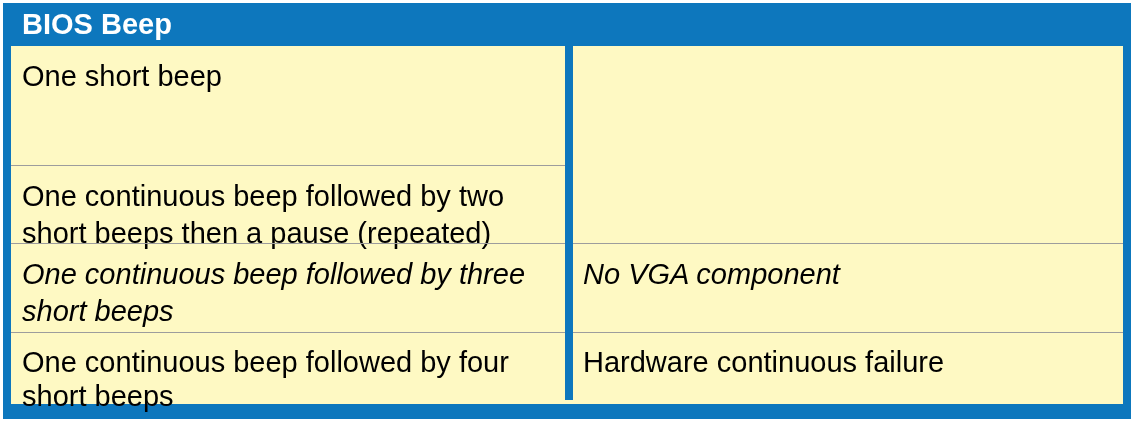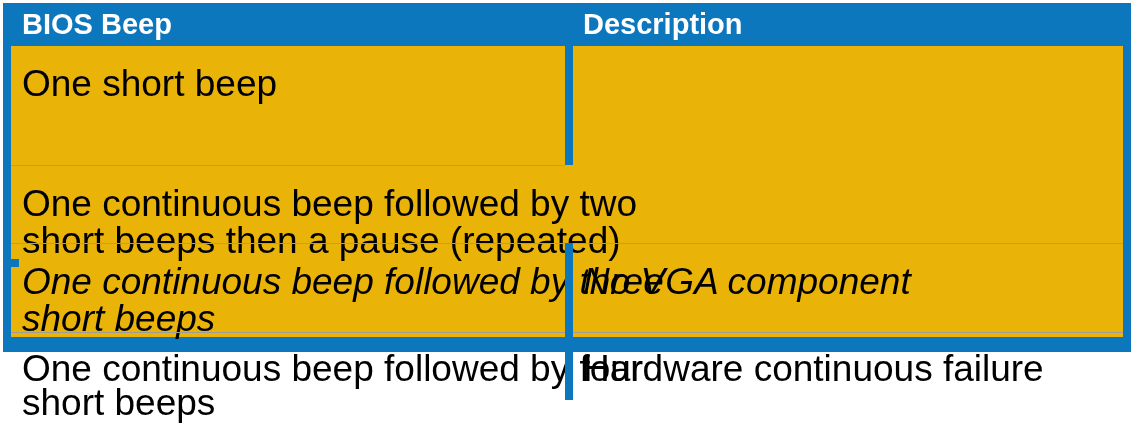--- a/index.html
+++ b/index.html
@@ -16,72 +16,71 @@
     --head-ink: #ffffff;
   }
   .canvas {
     position: relative;
     width: 1138px; height: 431px;
     background: #ffffff;
   }
   .beep-table {
     position: absolute;
     left: 3px; top: 3px;
-    width: 1128px; height: 349px;
-    background: #eab308;
+    width: 1128px; height: 416px;
+    background: #fef9c3;
     border-left: 8px solid var(--accent);
     border-right: 8px solid var(--accent);
     border-bottom: 15px solid var(--accent);
   }
   .row { display: flex; width: 100%; }
   .header-row {
     height: 43px;
     background: var(--accent);
     color: var(--head-ink);
   }
   .header-row .cell {
     font-weight: bold;
     font-size: 29px;
     line-height: 37px;
     padding-top: 3px;
     color: var(--head-ink);
   }
   .cell {
-    font-size: 37px;
+    font-size: 29px;
     line-height: 37px;
-    padding-top: 19px;
+    padding-top: 12px;
     color: var(--ink);
     white-space: pre;
     overflow: visible;
   }
   .cell.left  { width: 554px; padding-left: 11px; }
   .cell.right { width: 550px; padding-left: 10px; }
   .divider {
     width: 8px;
     background: var(--accent);
     align-self: stretch;
     flex: 0 0 8px;
   }
   .r1 { height: 119px; }
-  .r2 { height: 78px; flex-direction: column; }
+  .r2 { height: 78px; }
   .r3 { height: 89px; font-style: italic; }
   .r4 { height: 68px; }
   .r4 .cell { line-height: 34px; }
   .sep .cell { border-top: 1px solid var(--sep); }
 </style>
 </head>
 <body>
 
 <div class="canvas">
   <div class="beep-table">
 
     <div class="row header-row">
       <div class="cell left">BIOS Beep</div>
       <div class="divider"></div>
-      <div class="cell right">Description</div>
     </div>
 
     <div class="row r1">
       <div class="cell left">One short beep</div>
       <div class="divider"></div>
     </div>
 
     <div class="row r2 sep">
       <div class="cell left">One continuous beep followed by two
 short beeps then a pause (repeated)</div>

